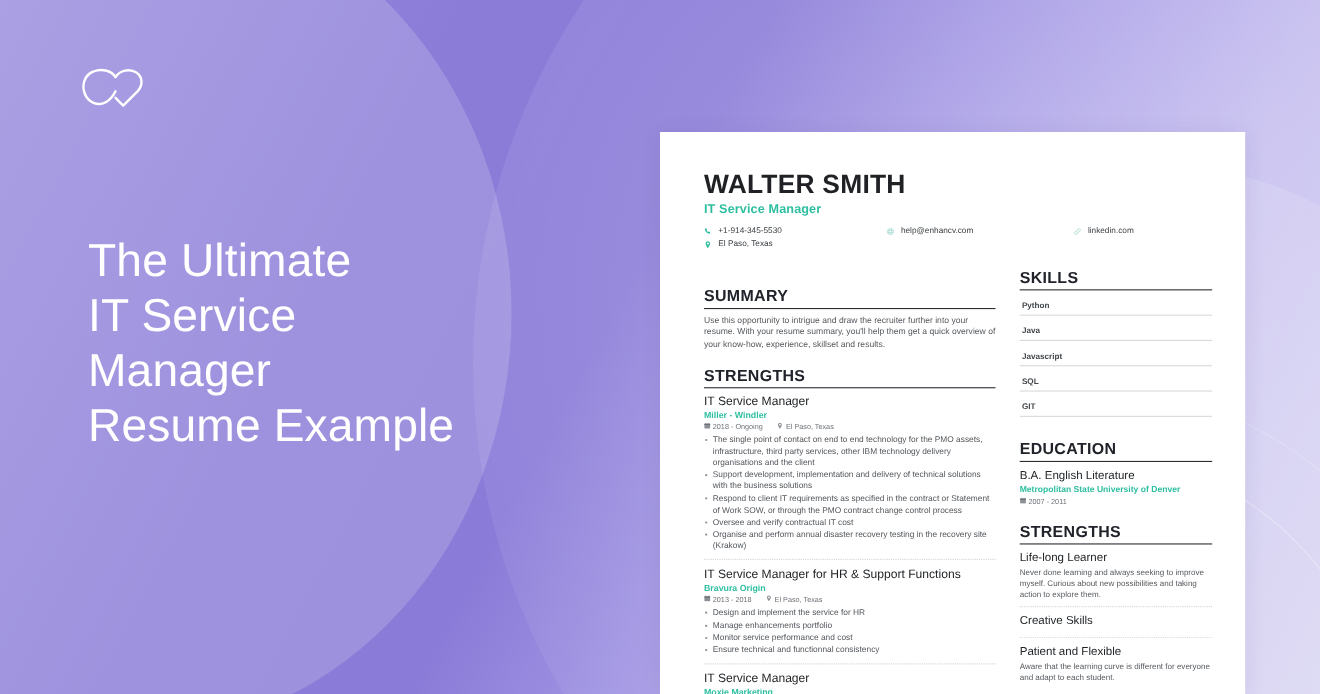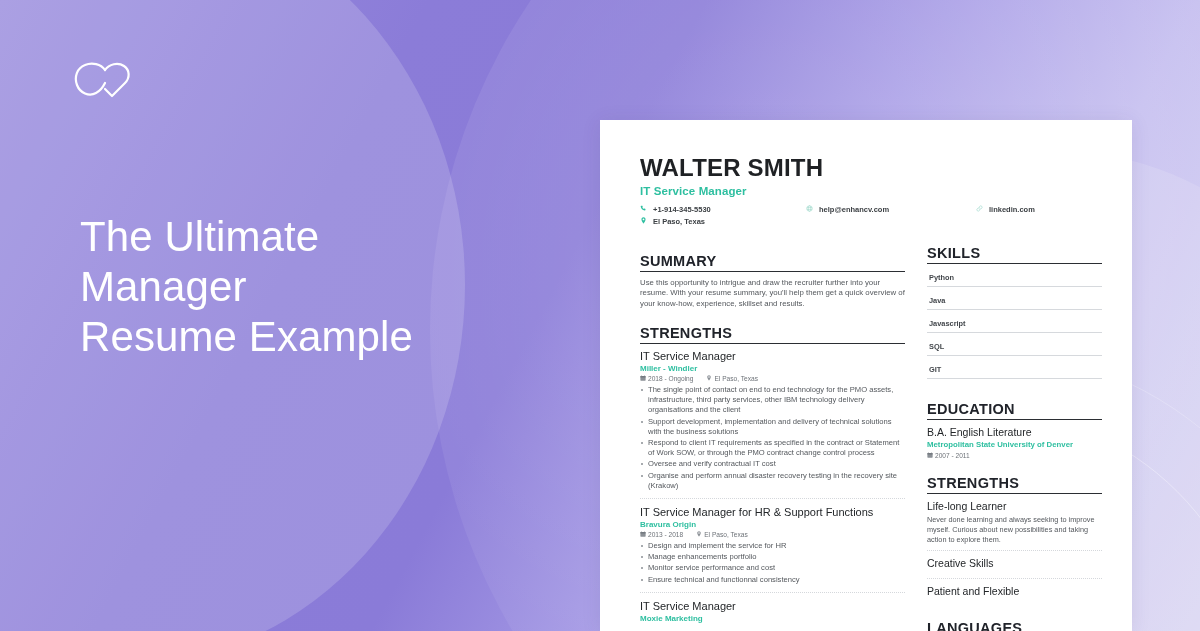--- a/index.html
+++ b/index.html
@@ -68,21 +68,21 @@
   .col-side{width:175px;flex:0 0 175px;}
 
   .name{
     font-size:24px;font-weight:bold;color:#1f2124;letter-spacing:0.2px;
     margin:0 0 5px 0;line-height:1;
   }
   .role{
     font-size:11.5px;font-weight:bold;color:#2ebfa0;margin:0 0 8px 0;letter-spacing:0.1px;
   }
   .contact-row{display:flex;margin-bottom:3px;}
-  .contact-item{display:flex;align-items:flex-start;font-size:7.5px;color:#3c4044;font-weight:bold;}
+  .contact-item{display:flex;align-items:flex-end;font-size:7.5px;color:#3c4044;font-weight:normal;}
   .contact-item .ci{width:10px;display:inline-flex;justify-content:flex-start;color:#2ebfa0;margin-right:3px;}
   .c-phone{width:166px;}
   .c-email{width:170px;}
   .c-link{width:auto;}
   .c-loc{width:166px;}
 
   .sec-title{
     font-size:14.5px;font-weight:bold;color:#20232a;letter-spacing:0.3px;
     margin:0;padding-bottom:2px;
   }
@@ -139,20 +139,21 @@
 
     <div class="logo">
       <svg viewBox="0 0 72 48" width="72" height="48" fill="none">
         <path d="M37 12 C33 6, 24 4, 17 7 C9 10, 6 19, 9 27 C12 35, 21 39, 28 35 C32 33, 35 29, 37 25" stroke="#ffffff" stroke-width="2.2" stroke-linecap="round"></path>
         <path d="M37 12 C41 6, 50 4, 56 8 C62 12, 62 20, 57 25 L44 38 L37 31" stroke="#ffffff" stroke-width="2.2" stroke-linecap="round" stroke-linejoin="round"></path>
       </svg>
     </div>
 
     <div class="promo-title">
       <span class="ln">The Ultimate</span>
+      <span class="ln">IT Service</span>
       <span class="ln">Manager</span>
       <span class="ln">Resume Example</span>
     </div>
 
   </div>
 
   <div class="resume">
     <div class="resume-inner">
 
       <div>
@@ -328,20 +329,21 @@
 
             <div class="strength">
               <p class="strength-title">Life-long Learner</p>
               <p class="strength-desc">Never done learning and always seeking to improve myself. Curious about new possibilities and taking action to explore them.</p>
             </div>
             <div class="strength">
               <p class="strength-title">Creative Skills</p>
             </div>
             <div class="strength">
               <p class="strength-title">Patient and Flexible</p>
+              <p class="strength-desc">Aware that the learning curve is different for everyone and adapt to each student.</p>
             </div>
           </div>
 
           <div class="sec langs-title">
             <div class="sec-title">LANGUAGES</div>
           </div>
 
         </div>
       </div>
     </div>

